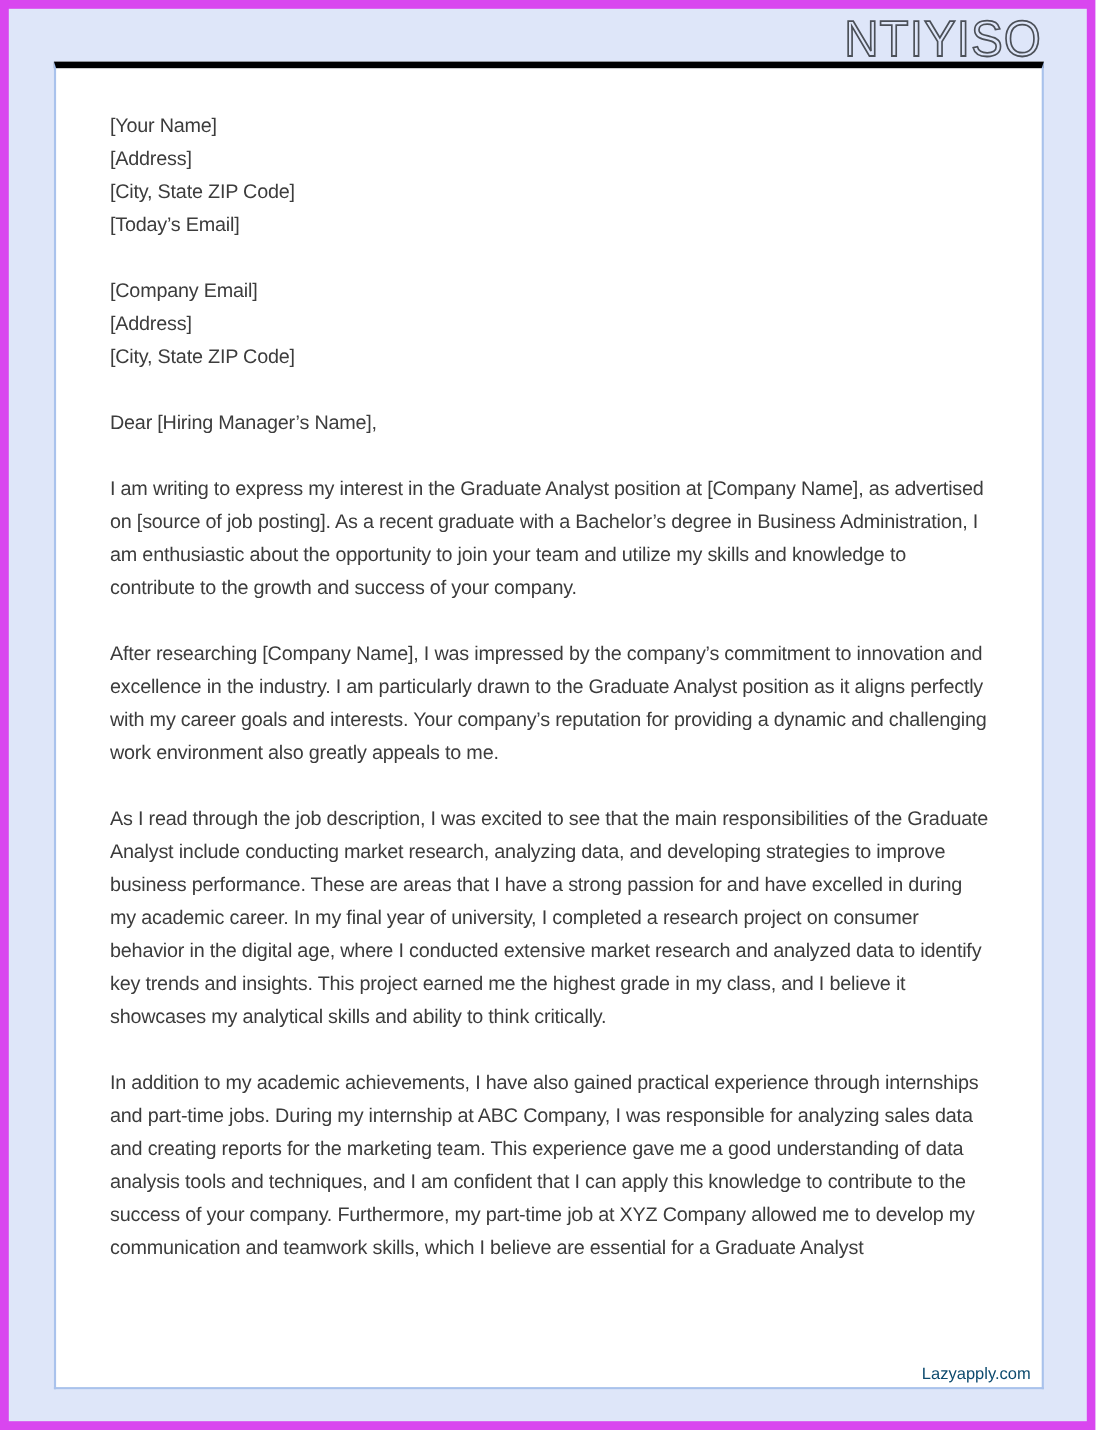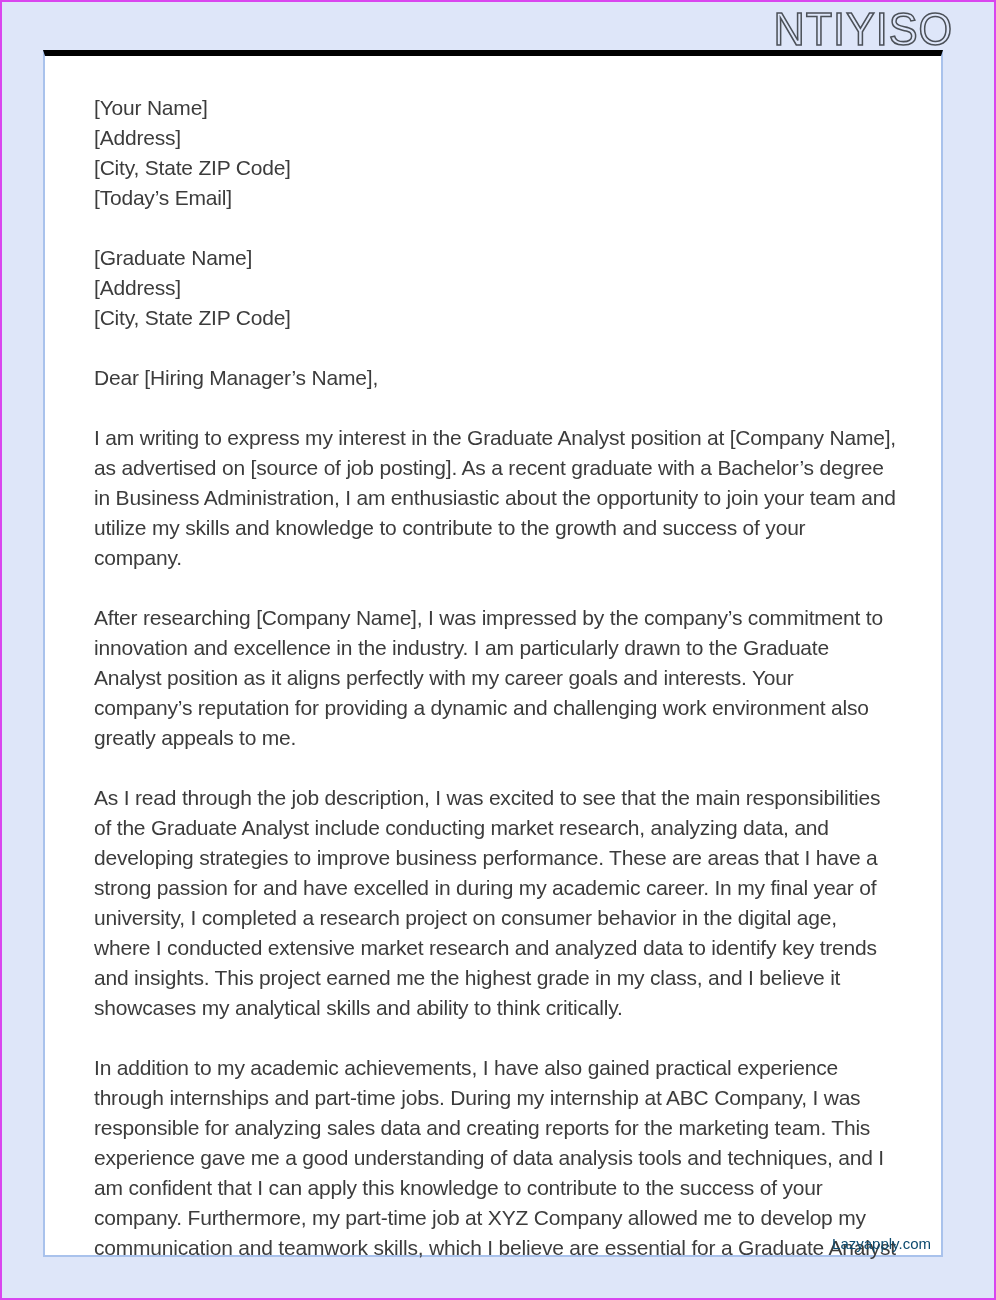--- a/index.html
+++ b/index.html
@@ -7,21 +7,21 @@
     padding: 0;
     background: #ffffff;
     font-family: "Liberation Sans", sans-serif;
   }
 
   .frame {
     position: relative;
     width: 996px;
     height: 1300px;
     box-sizing: border-box;
-    border: 2px solid #d946ef;
+    border: 8px solid #d946ef;
     background: #dee6f9;
     overflow: hidden;
   }
 
   
   .brand-logo {
     position: absolute;
     top: 2px;
     right: 41px;
     font-size: 46px;
@@ -49,21 +49,21 @@
     border: 2px solid #a9c2ec;
     border-top: 6px solid #000000;
   }
 
   
   .letter-body {
     position: absolute;
     left: 49px;
     top: 37px;
     width: 802px;
-    font-size: 21px;
+    font-size: 18px;
     line-height: 30px;
     letter-spacing: -0.2px;
     color: #3c3c3c;
   }
 
   .letter-body .block {
     margin: 0 0 30px 0;
   }
   .letter-body .block:last-child {
     margin-bottom: 0;
@@ -95,21 +95,21 @@
     <div class="letter-body">
 
       <div class="block">
         <div class="line">[Your Name]</div>
         <div class="line">[Address]</div>
         <div class="line">[City, State ZIP Code]</div>
         <div class="line">[Today’s Email]</div>
       </div>
 
       <div class="block">
-        <div class="line">[Graduate Name]</div>
+        <div class="line">[Company Email]</div>
         <div class="line">[Address]</div>
         <div class="line">[City, State ZIP Code]</div>
       </div>
 
       <div class="block">Dear [Hiring Manager’s Name],</div>
 
       <div class="block">I am writing to express my interest in the Graduate Analyst position at [Company Name], as advertised on [source of job posting]. As a recent graduate with a Bachelor’s degree in Business Administration, I am enthusiastic about the opportunity to join your team and utilize my skills and knowledge to contribute to the growth and success of your company.</div>
 
       <div class="block">After researching [Company Name], I was impressed by the company’s commitment to innovation and excellence in the industry. I am particularly drawn to the Graduate Analyst position as it aligns perfectly with my career goals and interests. Your company’s reputation for providing a dynamic and challenging work environment also greatly appeals to me.</div>
 

